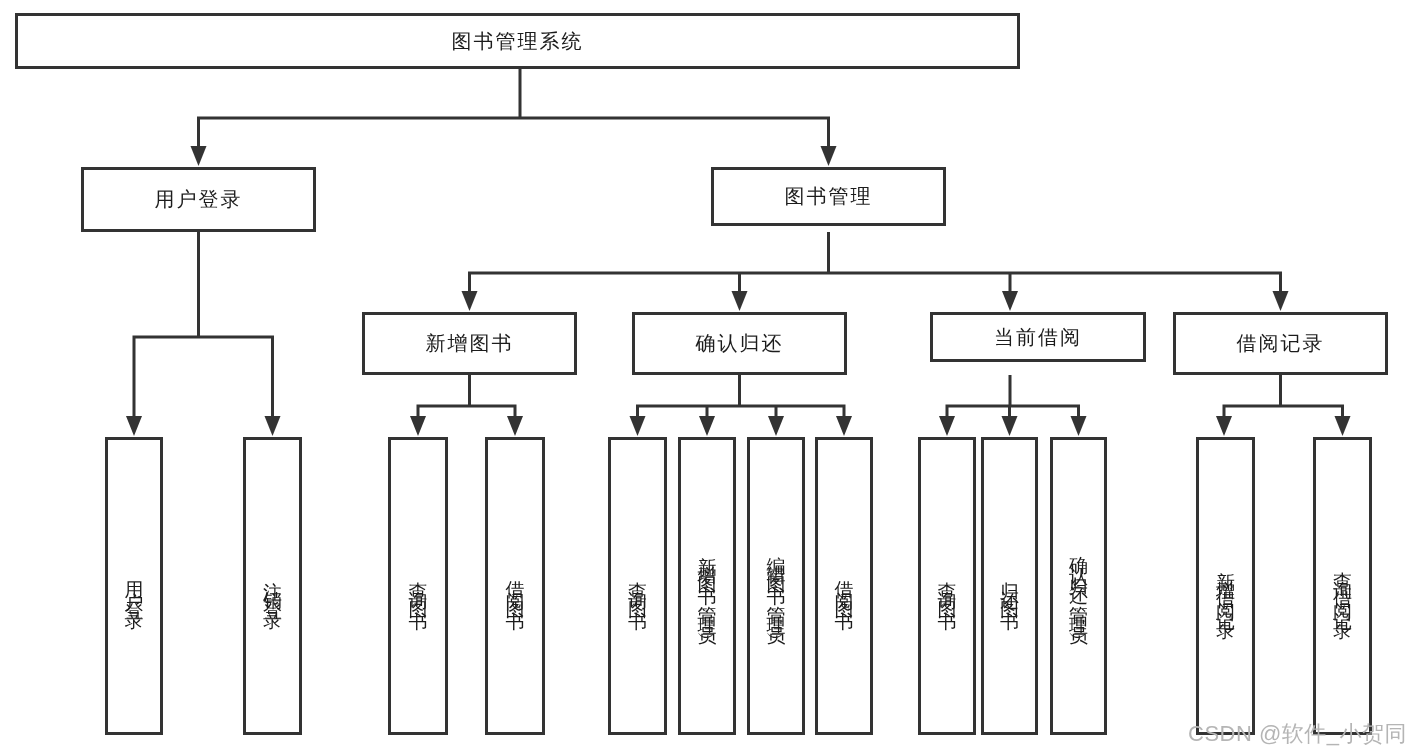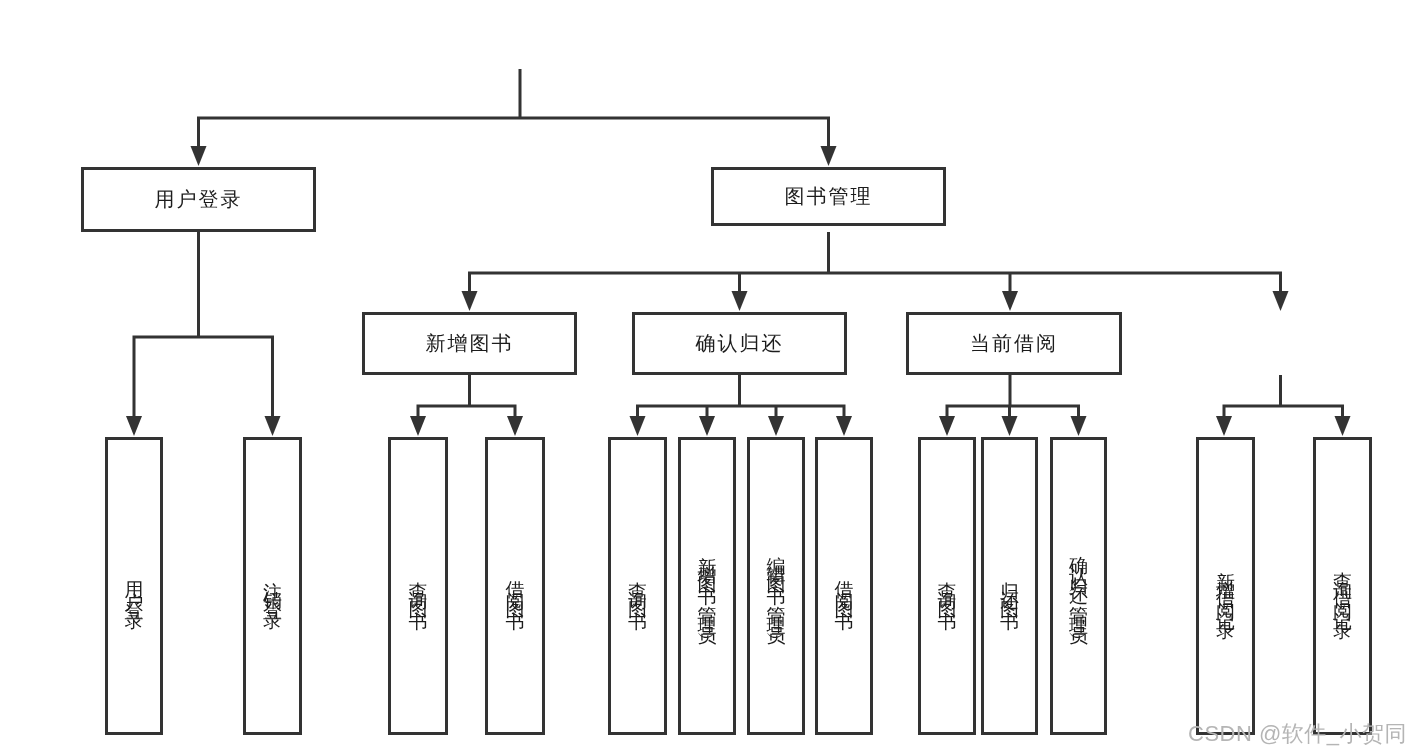--- a/index.html
+++ b/index.html
@@ -78,36 +78,42 @@
       <polygon points="768,416 784,416 776,436"></polygon>
       <polygon points="836,416 852,416 844,436"></polygon>
       <polygon points="939,416 955,416 947,436"></polygon>
       <polygon points="1001.5,416 1017.5,416 1009.5,436"></polygon>
       <polygon points="1070.5,416 1086.5,416 1078.5,436"></polygon>
       <polygon points="1216,416 1232,416 1224,436"></polygon>
       <polygon points="1334.5,416 1350.5,416 1342.5,436"></polygon>
     </g>
   </svg>
 
+  <div class="node hbox" style="left:15px;top:13px;width:1005px;height:56px">
+    <span>图书管理系统</span>
+  </div>
 
   <div class="node hbox" style="left:81px;top:167px;width:235px;height:65px">
     <span>用户登录</span>
   </div>
   <div class="node hbox" style="left:711px;top:167px;width:235px;height:59px">
     <span>图书管理</span>
   </div>
 
   <div class="node hbox" style="left:362px;top:312px;width:215px;height:63px">
     <span>新增图书</span>
   </div>
   <div class="node hbox" style="left:632px;top:312px;width:215px;height:63px">
     <span>确认归还</span>
   </div>
-  <div class="node hbox" style="left:906px;top:312px;width:216px;height:63px">
+  <div class="node hbox" style="left:930px;top:312px;width:216px;height:50px">
     <span>当前借阅</span>
+  </div>
+  <div class="node hbox" style="left:1173px;top:312px;width:215px;height:63px">
+    <span>借阅记录</span>
   </div>
 
   <div class="node vbox" style="left:105px;top:437px;width:58px;height:298px">
     <span>用户登录</span>
   </div>
   <div class="node vbox" style="left:243px;top:437px;width:59px;height:298px">
     <span>注销登录</span>
   </div>
 
   <div class="node vbox" style="left:388px;top:437px;width:60px;height:298px">

